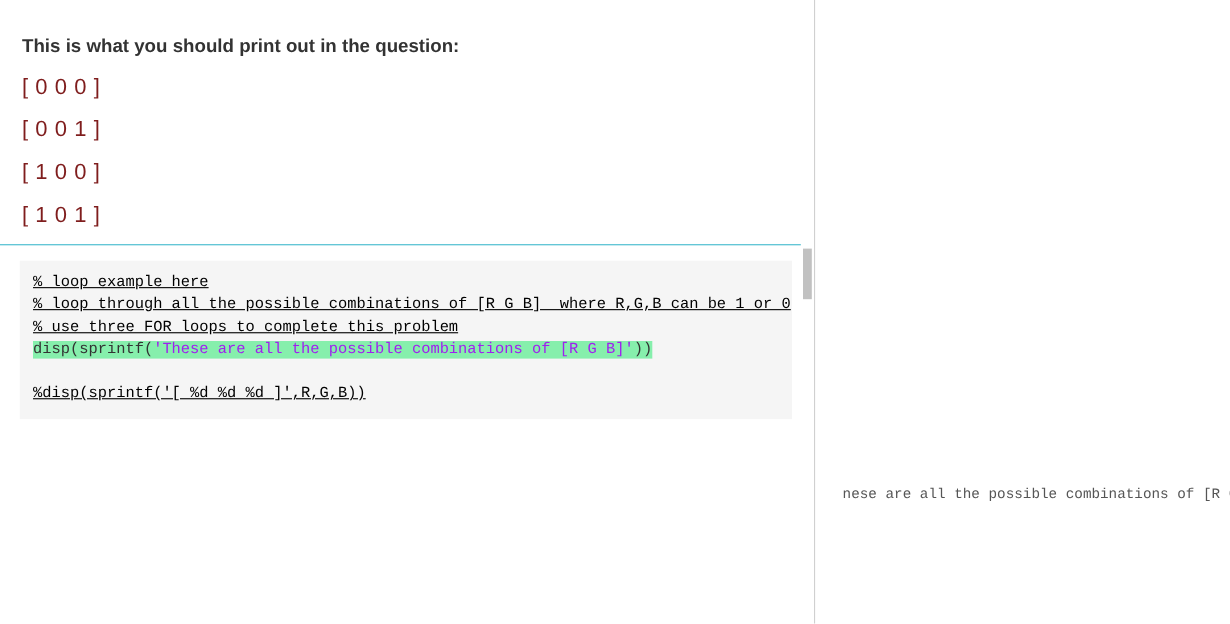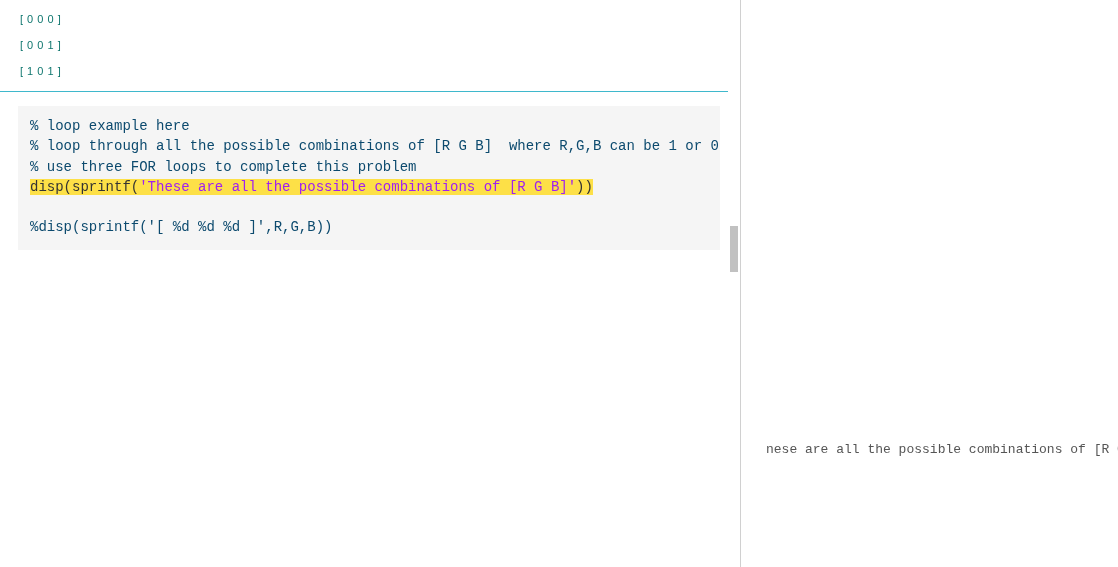--- a/index.html
+++ b/index.html
@@ -47,45 +47,45 @@
     font-size: 17px;
     color: #333;
     margin: 24px 0 4px 0;
   }
   .subheading {
     font-size: 14.5px;
     color: #333;
     margin: 0 0 14px 0;
   }
   .combo-line {
-    font-size: 11px;
-    color: #0f766e;
-    margin: 5px 0 14px 0;
+    font-size: 20px;
+    color: #7f1d1d;
+    margin: 16px 0 14px 0;
     letter-spacing: 0.5px;
   }
   .hr-line {
     border: none;
     border-top: 1px solid #3fb8cc;
     margin: 8px -20px 14px -20px;
     width: calc(100% + 40px);
   }
   .code-block {
     background: #f5f5f5;
     margin: 0 0 0 -2px;
     padding: 10px 12px 12px 12px;
     font-family: Consolas, Menlo, Monaco, "Courier New", monospace;
     font-size: 14px;
     line-height: 1.45;
     white-space: pre;
     color: #333;
   }
-  .tok-comment { color: #0c4a6e; }
+  .tok-comment { color: #000000; text-decoration: underline; }
   .tok-str { color: #A020F0; }
   .hl {
-    background: #fde047;
+    background: #86efac;
     padding: 0 0;
   }
   .right-pane {
     flex: 1;
     border-left: 1px solid #d0d0d0;
     position: relative;
     background: #fff;
   }
   .output-line {
     position: absolute;
@@ -99,23 +99,25 @@
 </style>
 </head>
 <body>
 
 <div class="wrap">
 
   <div class="left-pane">
 
     <div class="content-area">
 
+      <div class="heading">This is what you should print out in the question:</div>
 
       <div class="combo-line">[ 0 0 0 ]</div>
       <div class="combo-line">[ 0 0 1 ]</div>
+      <div class="combo-line">[ 1 0 0 ]</div>
       <div class="combo-line">[ 1 0 1 ]</div>
 
       <hr class="hr-line">
 
       <div class="code-block"><span class="tok-comment">% loop example here</span>
 <span class="tok-comment">% loop through all the possible combinations of [R G B]  where R,G,B can be 1 or 0</span>
 <span class="tok-comment">% use three FOR loops to complete this problem</span>
 <span class="hl"><span>disp(sprintf(</span><span class="tok-str">'These are all the possible combinations of [R G B]'</span><span>))</span></span>
 
 <span class="tok-comment">%disp(sprintf('[ %d %d %d ]',R,G,B))</span></div>

